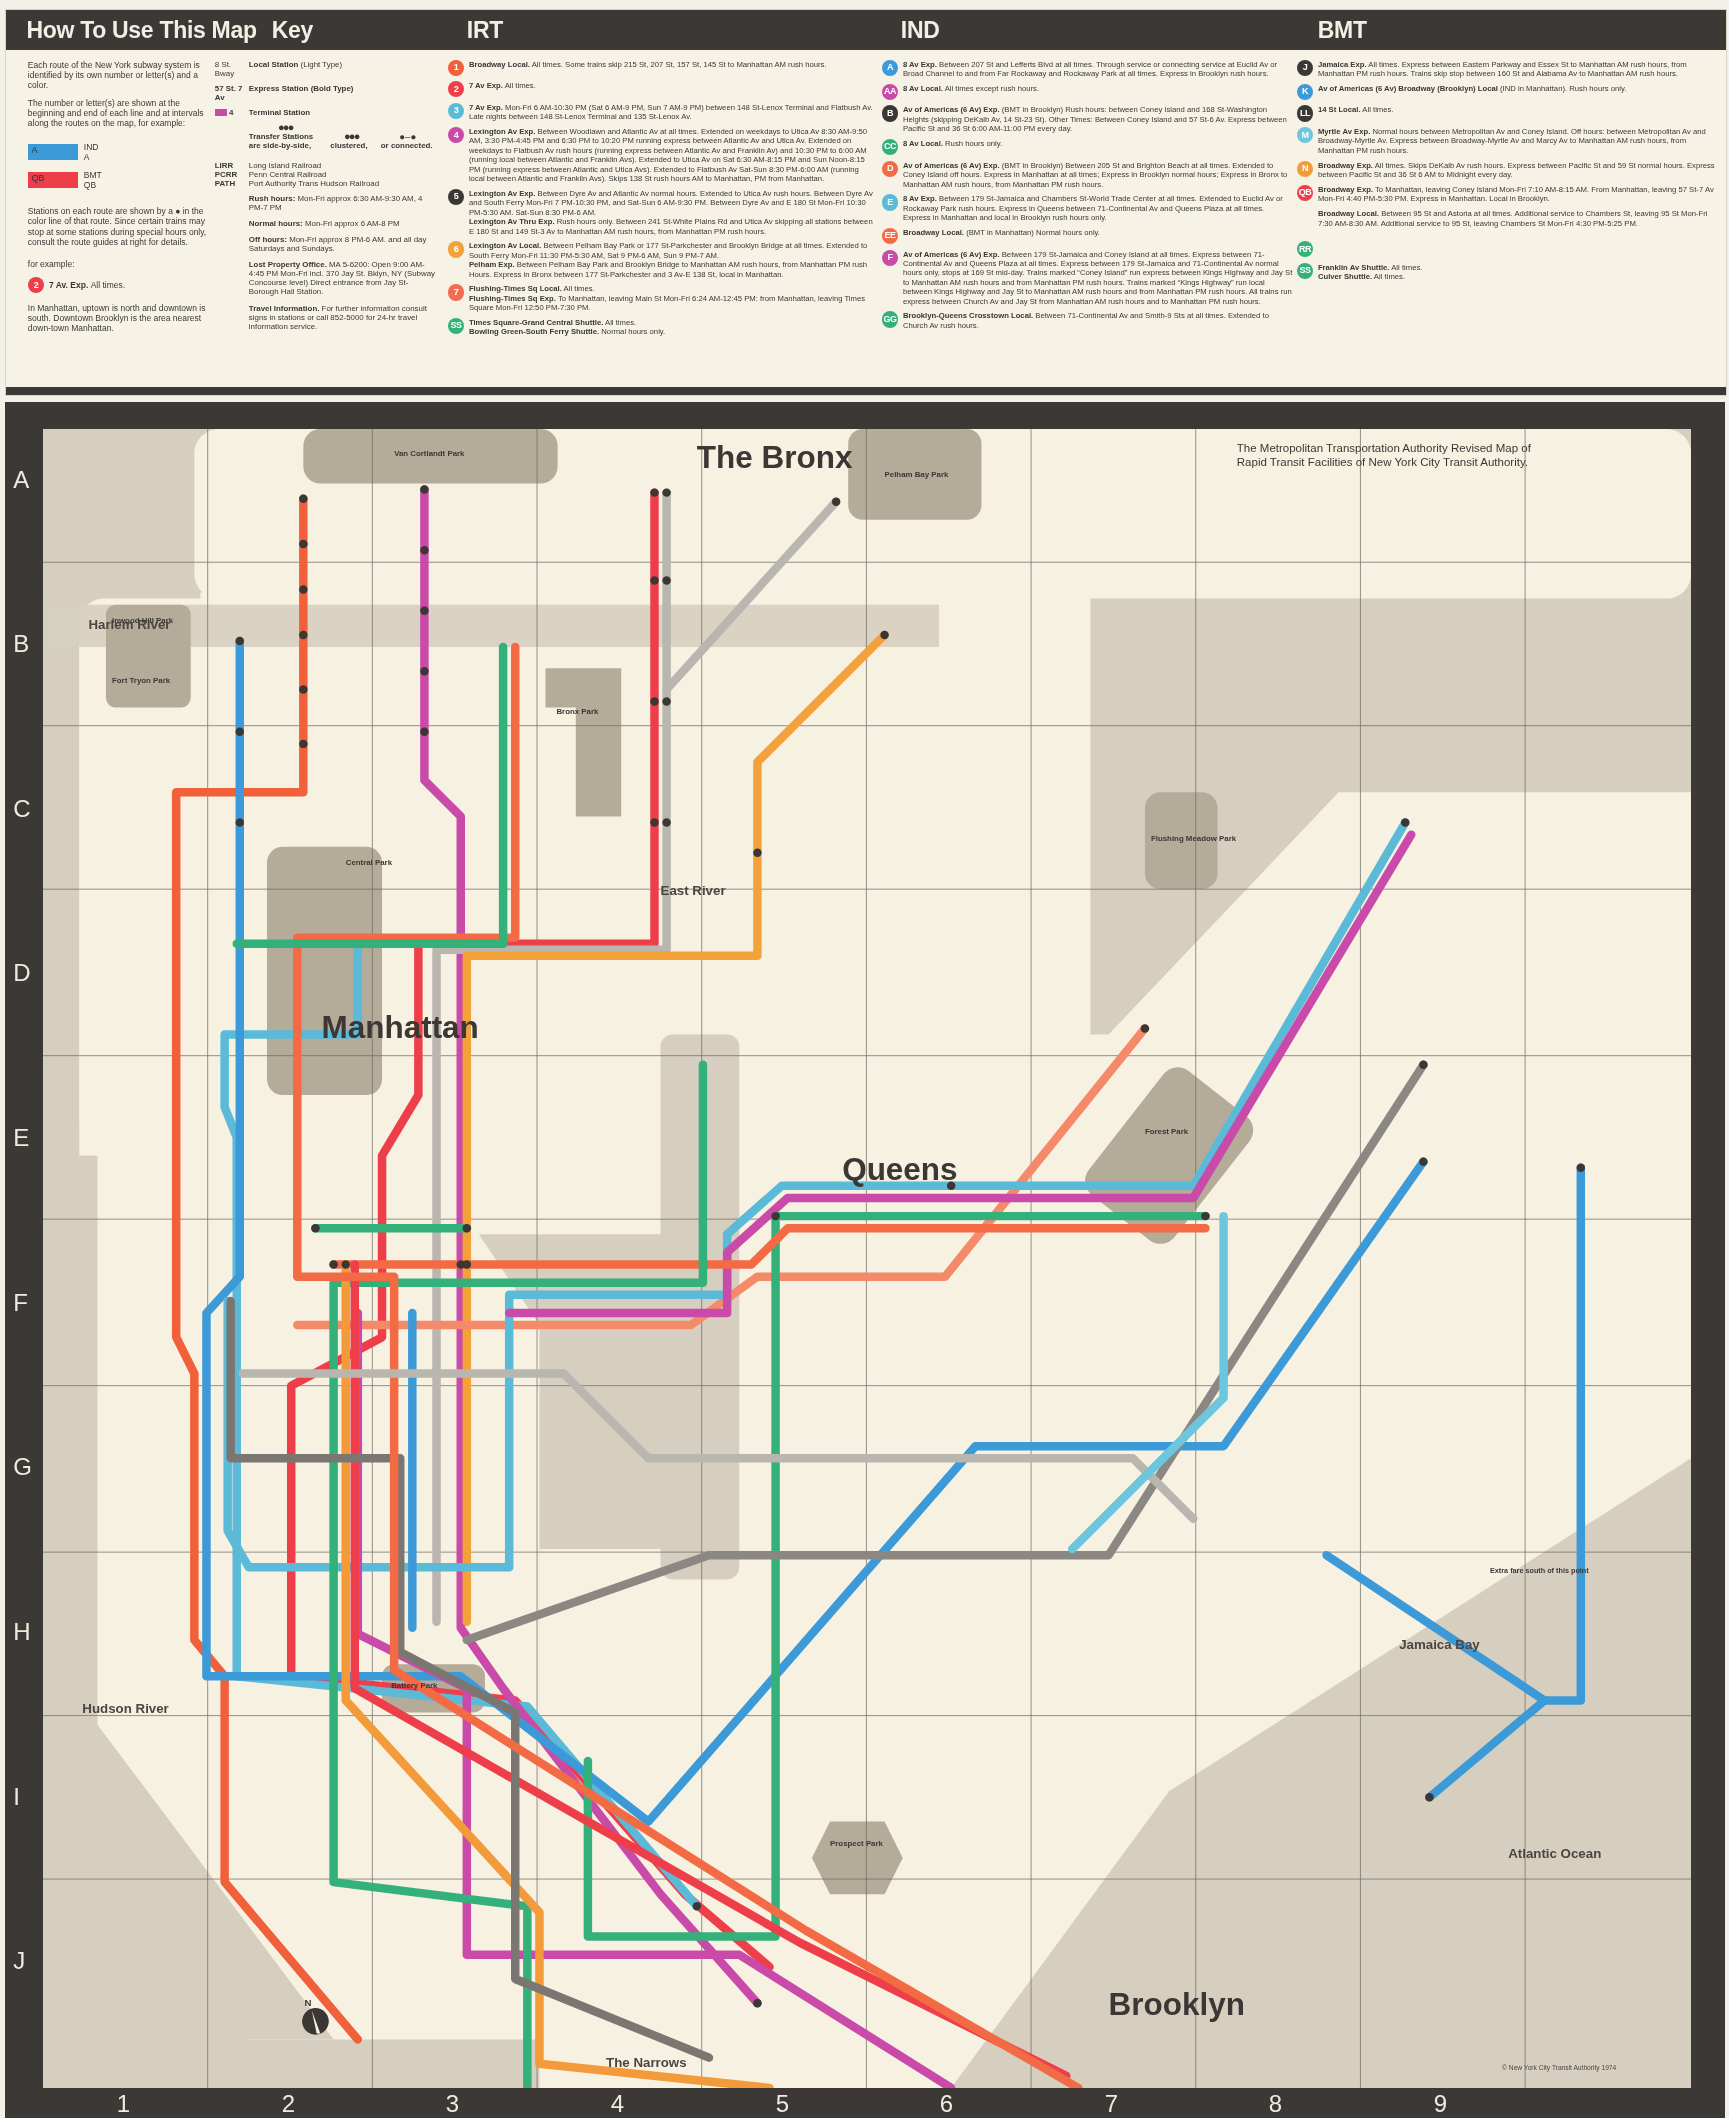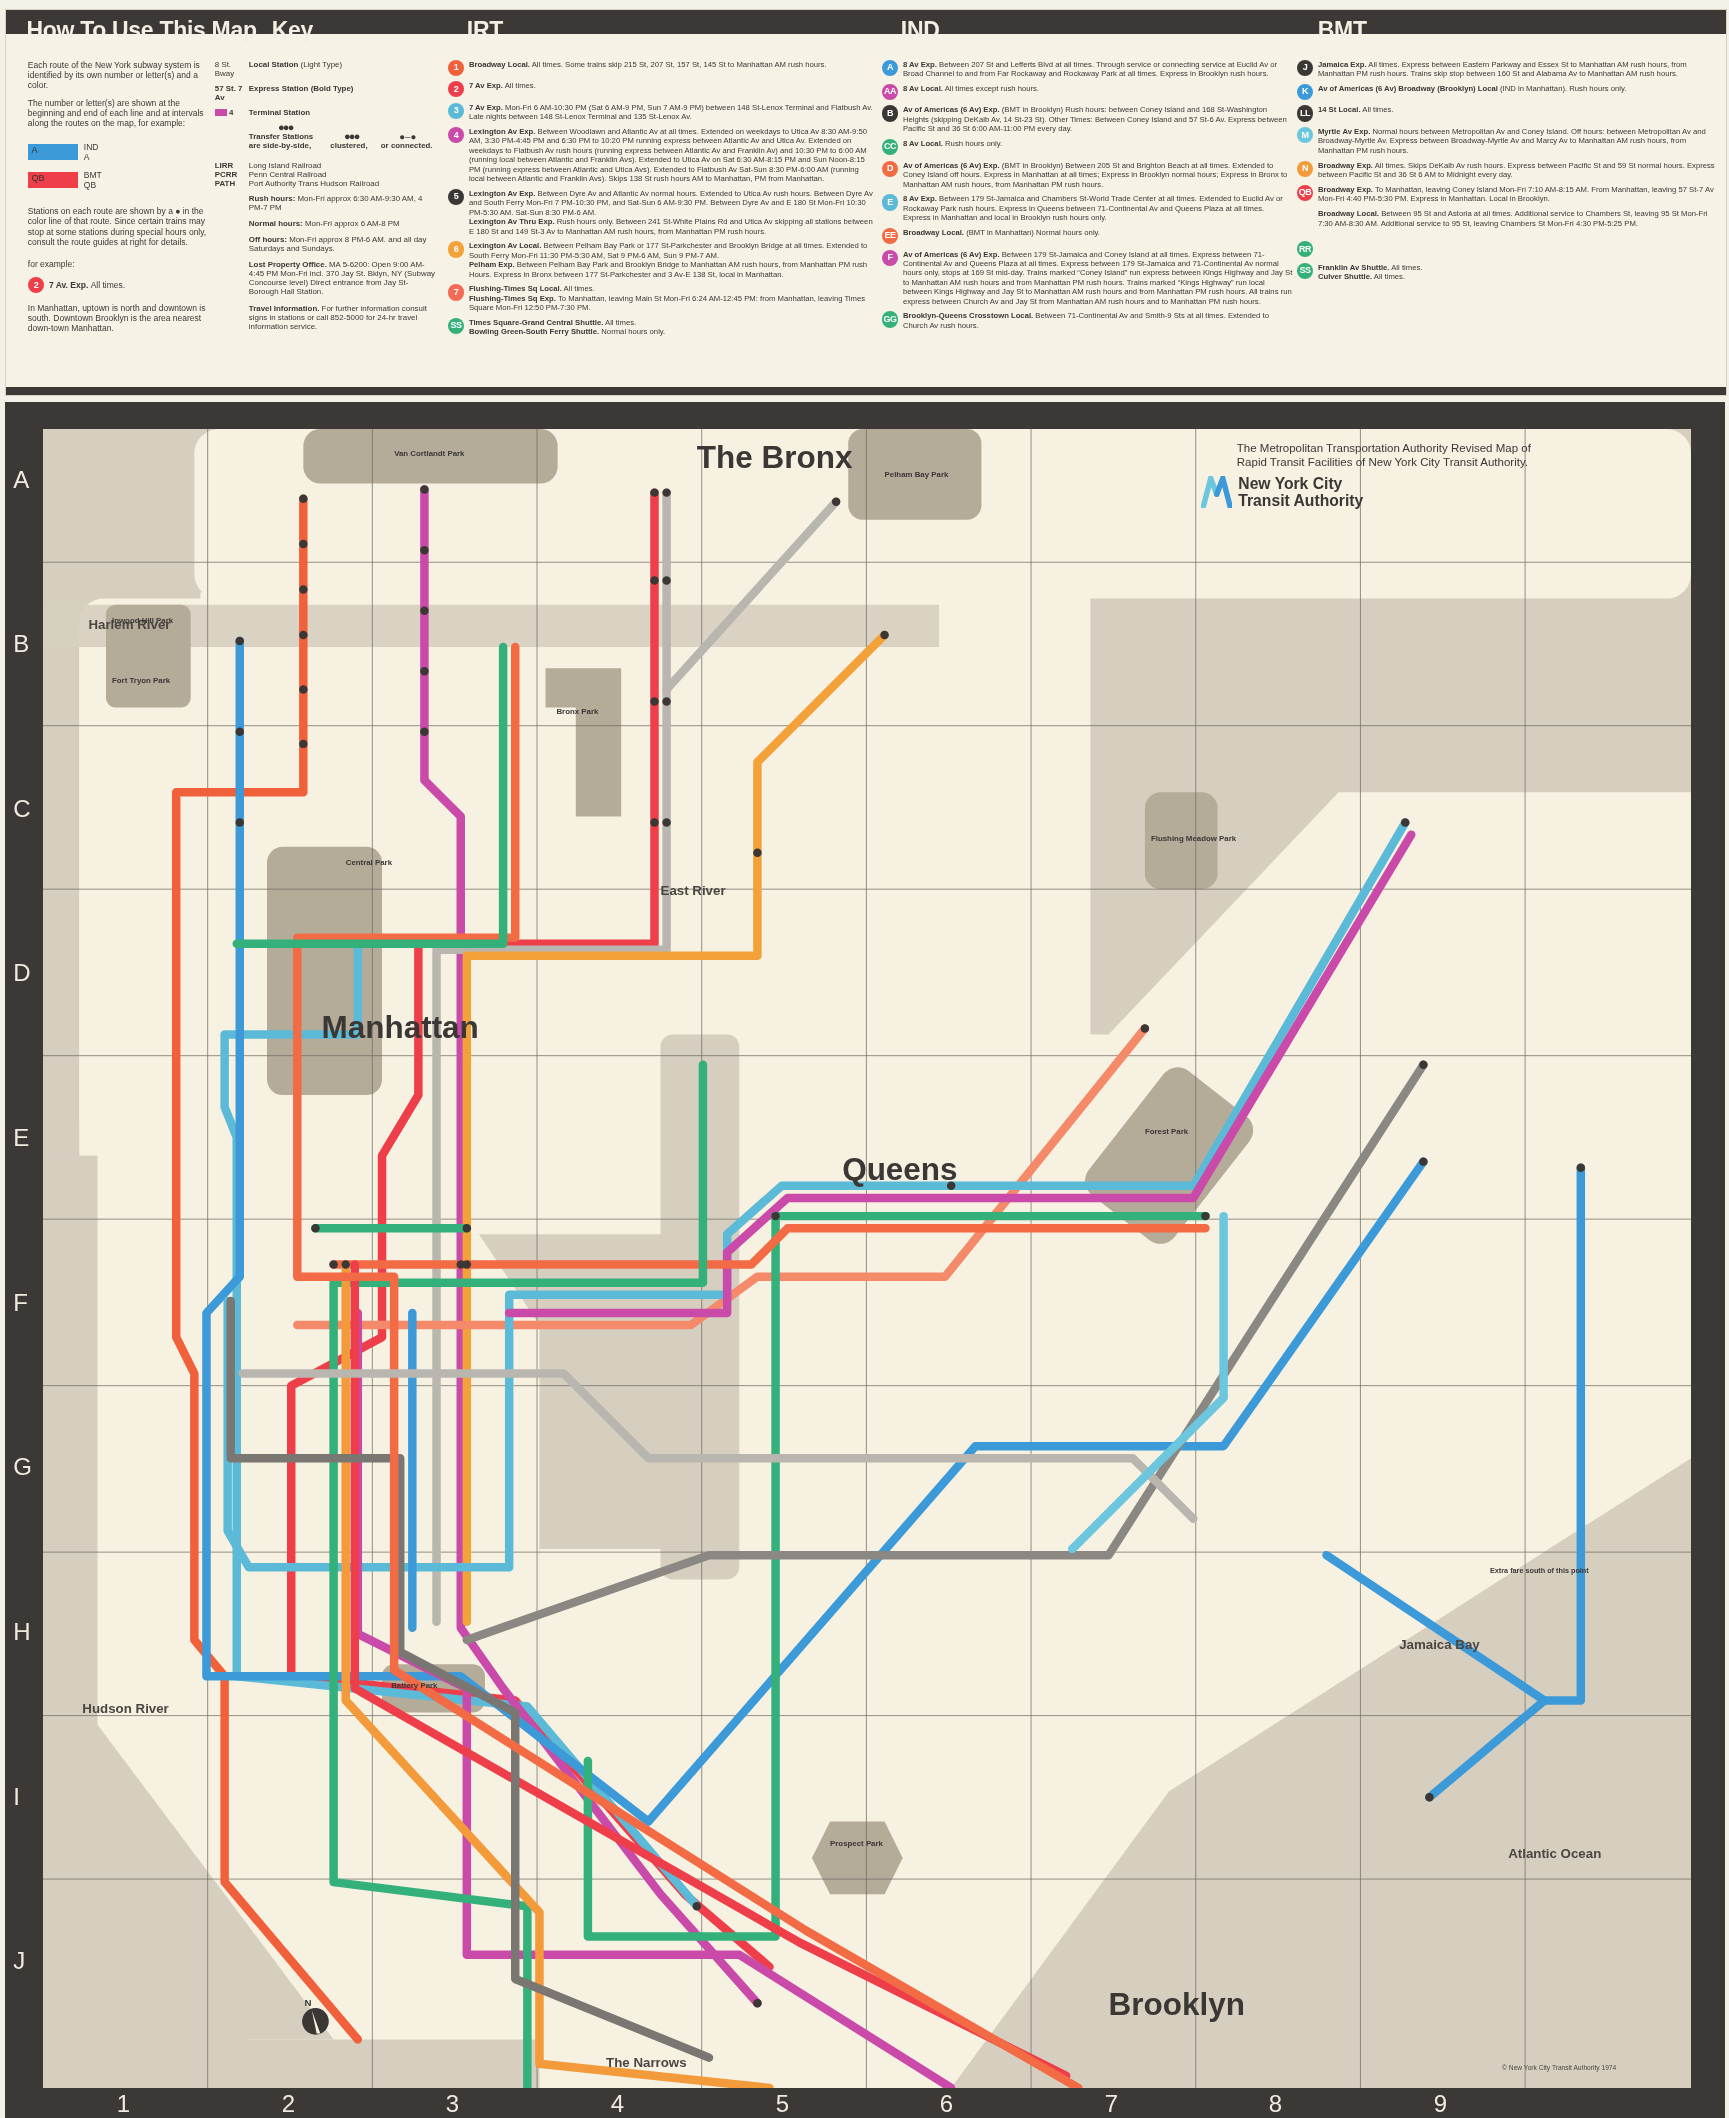--- a/index.html
+++ b/index.html
@@ -1,18 +1,18 @@
 <!DOCTYPE html>
 <html style="font-size:9.7px"><head>
 <meta charset="utf-8">
 <style>
   html,body{margin:0;padding:0;background:#f3f0e8;}
   body{width:1729px;height:2119px;position:relative;overflow:hidden;font-family:"Liberation Sans",sans-serif;color:#333;}
   .legend{position:absolute;left:4.8px;top:8.5px;width:1720px;height:385px;background:#f7f2e6;border:0.6px solid #d8d2c2;}
-  .legend-bar{position:absolute;left:0;top:0;width:100%;height:24px;background:#3b3836;}
+  .legend-bar{position:absolute;left:0;top:0;width:100%;height:40px;background:#3b3836;}
   .legend-bar .h{position:absolute;top:7.3px;color:#f4efe4;font-weight:bold;font-size:23px;font-family:"Liberation Sans",sans-serif;letter-spacing:-0.3px;}
   .legend-bottom{position:absolute;left:0;bottom:0;width:100%;height:7.3px;background:#3b3836;}
   .col{position:absolute;top:50px;font-size:8.8px;line-height:10px;color:#3a3735;}
   .col p{margin:0 0 7.3px 0;}
   .howto{left:22px;width:182px;font-size:8.5px;line-height:10.3px;}
   .key{left:209px;width:221px;font-size:7.9px;line-height:9px;}
   .key .row{display:flex;margin-bottom:6px;}
   .key .k1{width:34px;flex:none;}
   .key .k2{flex:1;}
   .routes{font-size:7.7px;line-height:9.4px;}
@@ -437,26 +437,16 @@
 
       <text x="2410" y="2710" font-size="11" fill="#4a4640">© New York City Transit Authority 1974</text>
     </svg>
 
     
     <div style="position:absolute;left:1194px;top:13.3px;width:424px;font-family:'Liberation Sans',sans-serif;">
       <div style="font-size:11.5px;line-height:13.3px;color:#3a3735">
         <span>The Metropolitan Transportation Authority Revised Map of</span><br>
         <span>Rapid Transit Facilities of New York City Transit Authority.</span>
       </div>
-      <div style="display:flex;align-items:center;margin-top:6px;margin-left:-36px">
-        <svg width="31.5" height="31.5" viewBox="0 0 52 52">
-          <path d="M4 50 L16 4 L26 30" stroke="#6cc6de" stroke-width="9" fill="none" stroke-linecap="round"></path>
-          <path d="M26 30 L36 4 L48 50" stroke="#3d9ad8" stroke-width="9" fill="none" stroke-linecap="round"></path>
-        </svg>
-        <div style="margin-left:6px;font-weight:bold;font-size:15.7px;line-height:17px;color:#3a3735">
-          <div>New York City</div>
-          <div>Transit Authority</div>
-        </div>
-      </div>
     </div>
   </div>
 </div>
 
 
 </body></html>

